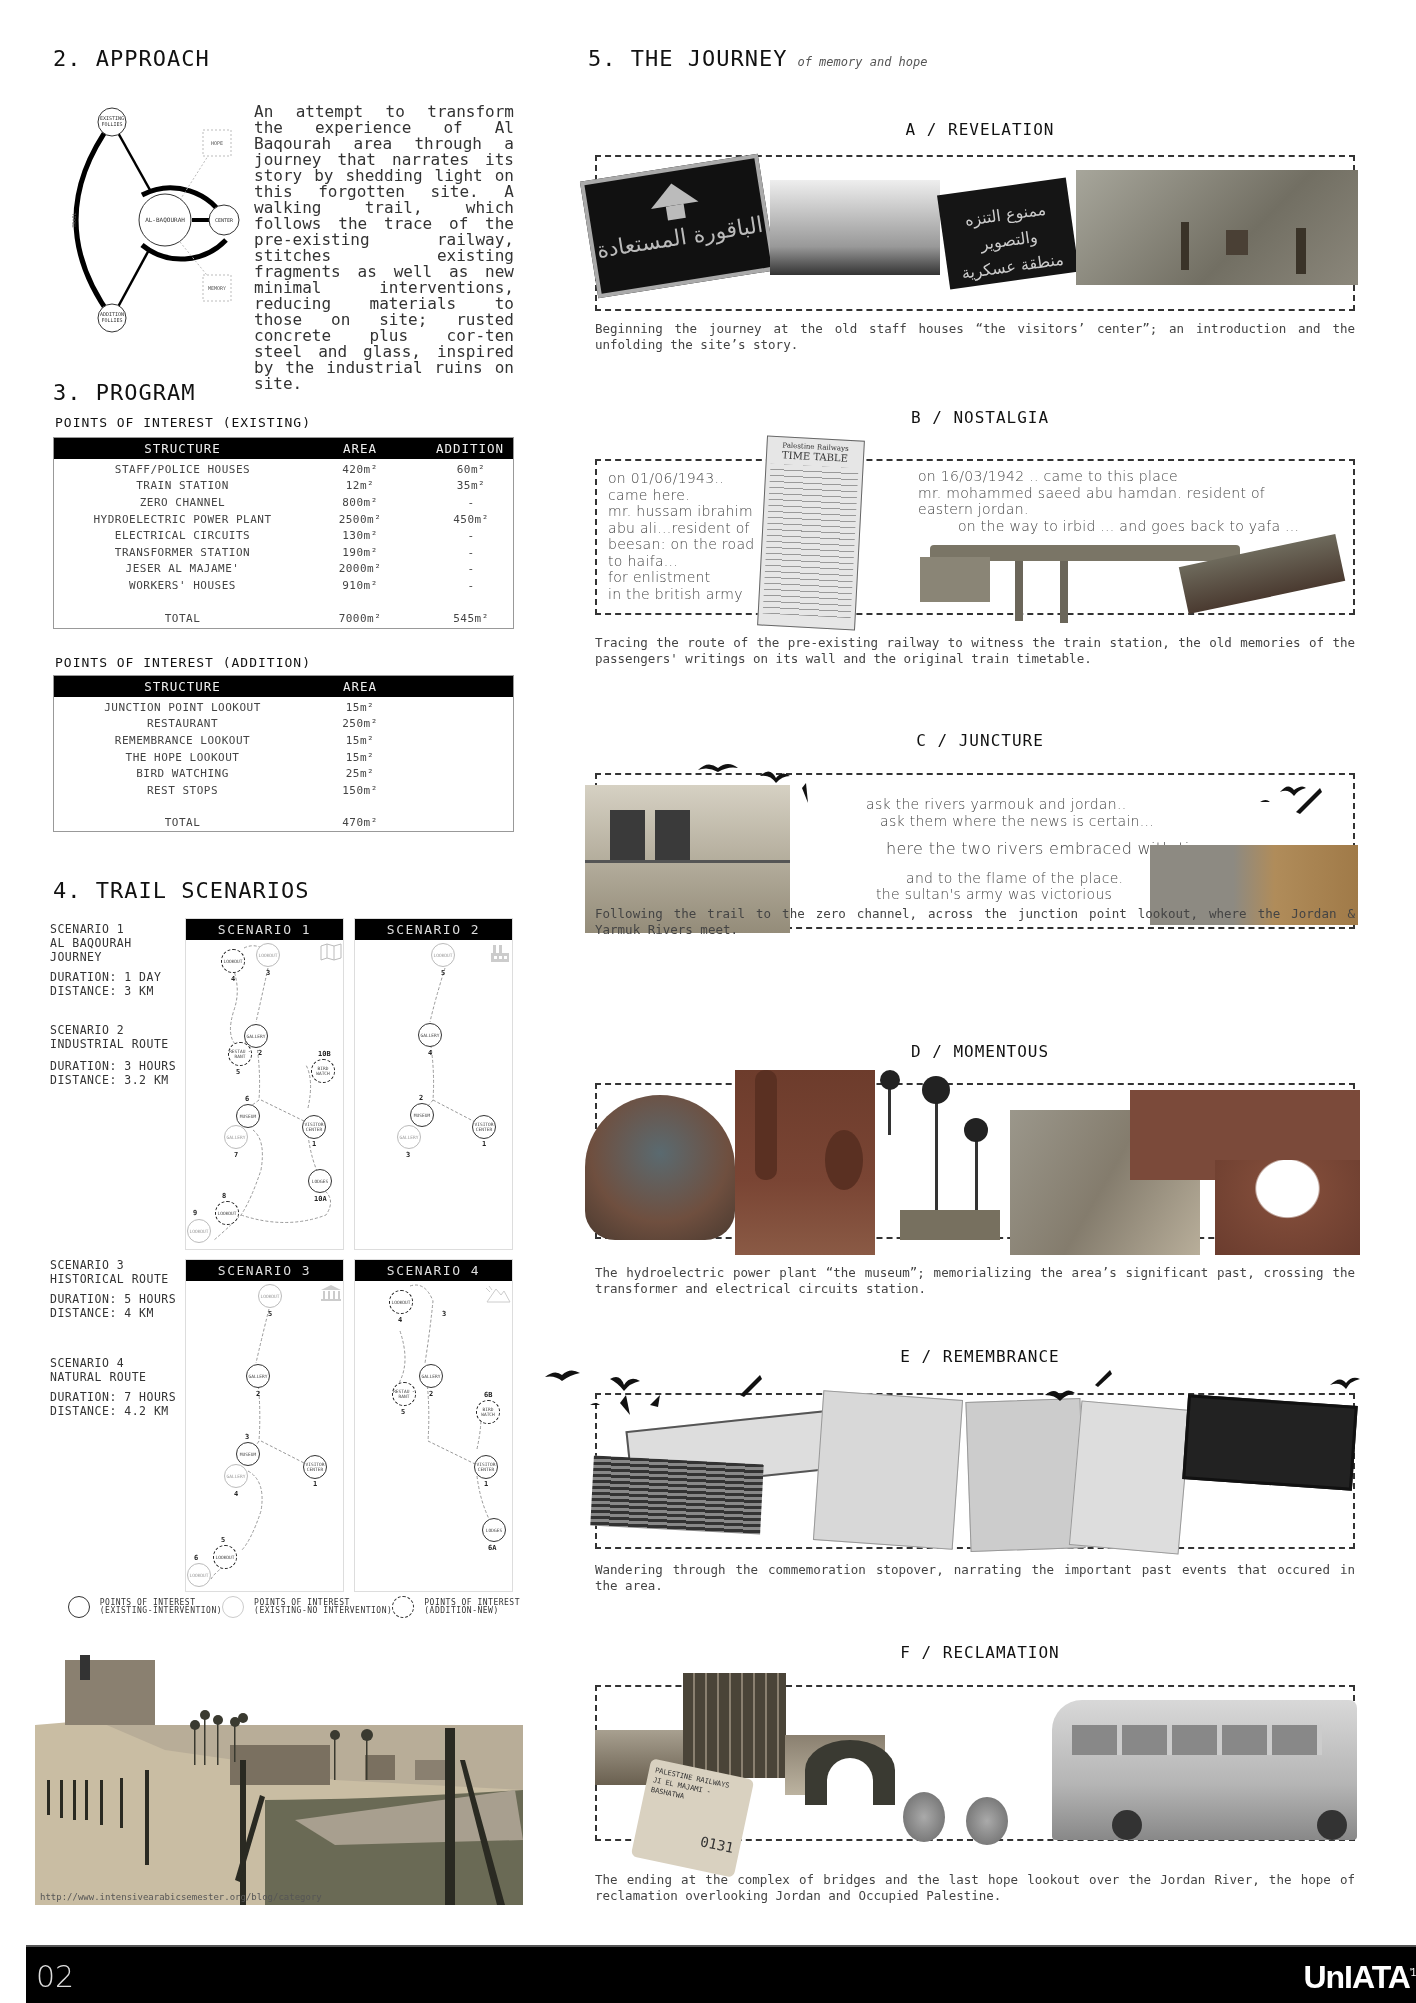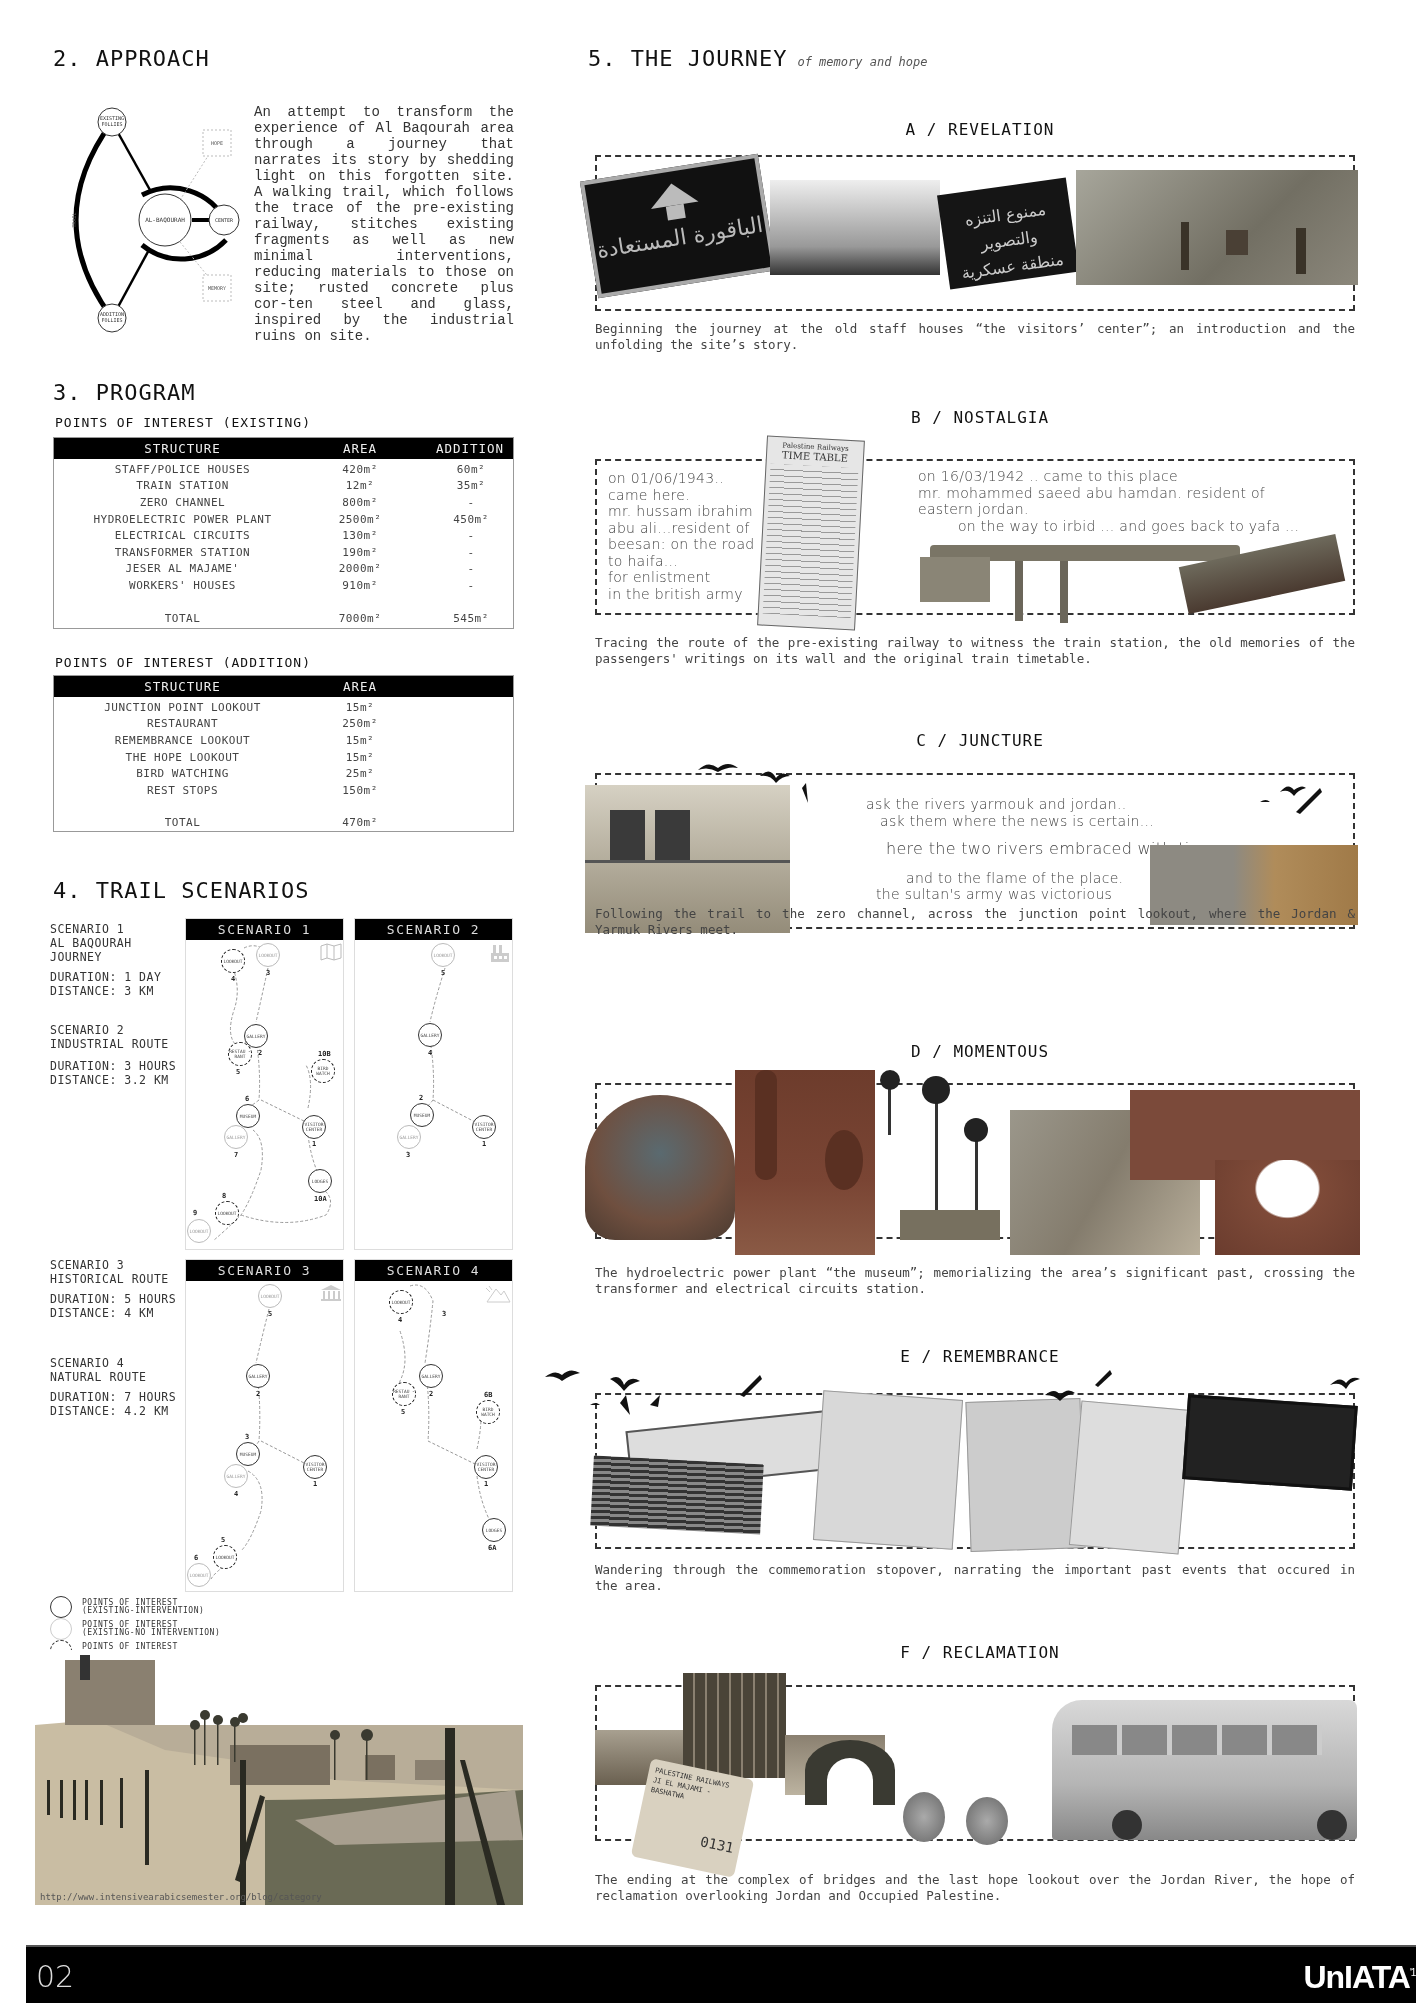--- a/index.html
+++ b/index.html
@@ -1,21 +1,21 @@
 <!DOCTYPE html>
 <html><head>
 <meta charset="utf-8">
 <style>
   * { box-sizing: border-box; margin: 0; padding: 0; }
   html, body { width: 1416px; height: 2003px; background: #fff; overflow: hidden; }
   body { position: relative; font-family: "DejaVu Sans Mono", "Liberation Mono", monospace; color: #222; }
   .abs { position: absolute; }
   .h2 { font-size: 22px; letter-spacing: 1px; color: #111; font-weight: normal; }
   .h2 .sub { font-size: 12px; font-style: italic; color: #555; letter-spacing: 0; margin-left: 10px; }
-  .body-text { font-size: 14px; line-height: 16px; color: #333; text-align: justify; font-family: Liberation Mono, monospace; }
+  .body-text { font-size: 16px; line-height: 16px; color: #333; text-align: justify; }
   .subhead { font-size: 13px; letter-spacing: 1px; color: #111; }
   
   .poi-table { border: 1px solid #999; font-size: 11px; color: #444; text-align: center; }
   .poi-table .thead { background: #000; color: #eee; font-size: 12.5px; letter-spacing: 1px; height: 21px; display: flex; align-items: center; padding-left: 6px; }
   .poi-table .row { display: flex; height: 16.6px; align-items: center; padding-left: 6px; letter-spacing: .5px; }
   .c1 { width: 245px; } .c2 { width: 110px; } .c3 { width: 90px; }
   
   .sc-panel { border: 1px solid #ddd; background: #fff; }
   .sc-head { background: #000; color: #ddd; text-align: center; font-size: 13px; letter-spacing: 1.5px; height: 21px; line-height: 21px; }
   .sc-desc { font-size: 11.5px; line-height: 14px; color: #333; letter-spacing: .5px; }
@@ -291,21 +291,21 @@
   <div class="node dash" style="left:37px; top:122px;">RESTAU -RANT</div>
   <div class="node-num" style="left:46px; top:148px;">5</div>
   <div class="node dash" style="left:121px; top:140px;">BIRD WATCH</div>
   <div class="node-num" style="left:129px; top:131px;">6B</div>
   <div class="node" style="left:119px; top:195px;">VISITOR CENTER</div>
   <div class="node-num" style="left:129px; top:220px;">1</div>
   <div class="node" style="left:127px; top:258px;">LODGES</div>
   <div class="node-num" style="left:133px; top:284px;">6A</div>
 </div>
 
-<div class="abs" style="left:50px; top:1596px; width:470px; display:flex; justify-content:flex-end;flex-direction:column;">
+<div class="abs" style="left:50px; top:1596px; width:470px; display:flex; justify-content:flex-end;">
   <div class="legend-item">
     <div class="legend-circle"></div>
     <div>
         <div>POINTS OF INTEREST</div>
         <div>(EXISTING-INTERVENTION)</div>
       </div>
   </div>
   <div class="legend-item">
     <div class="legend-circle" style="border-color:#ccc"></div>
     <div>

